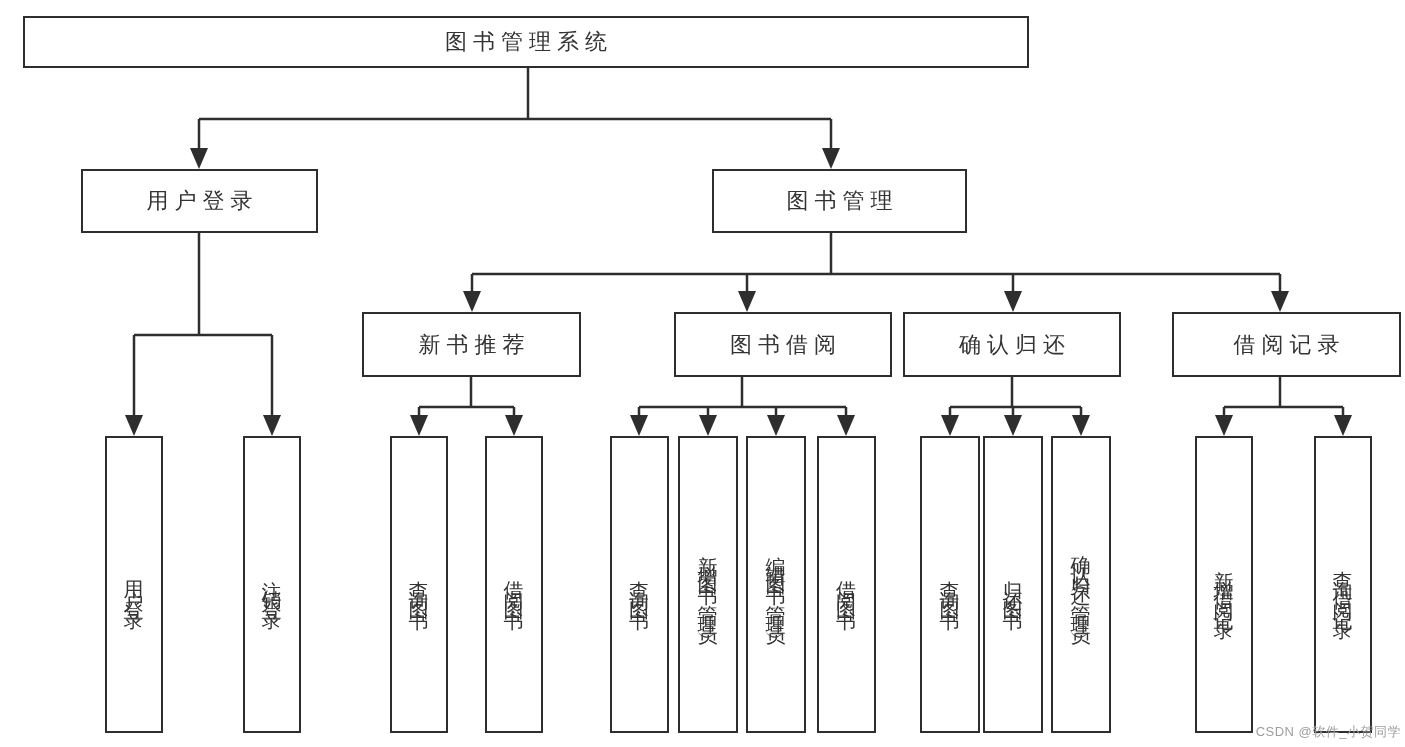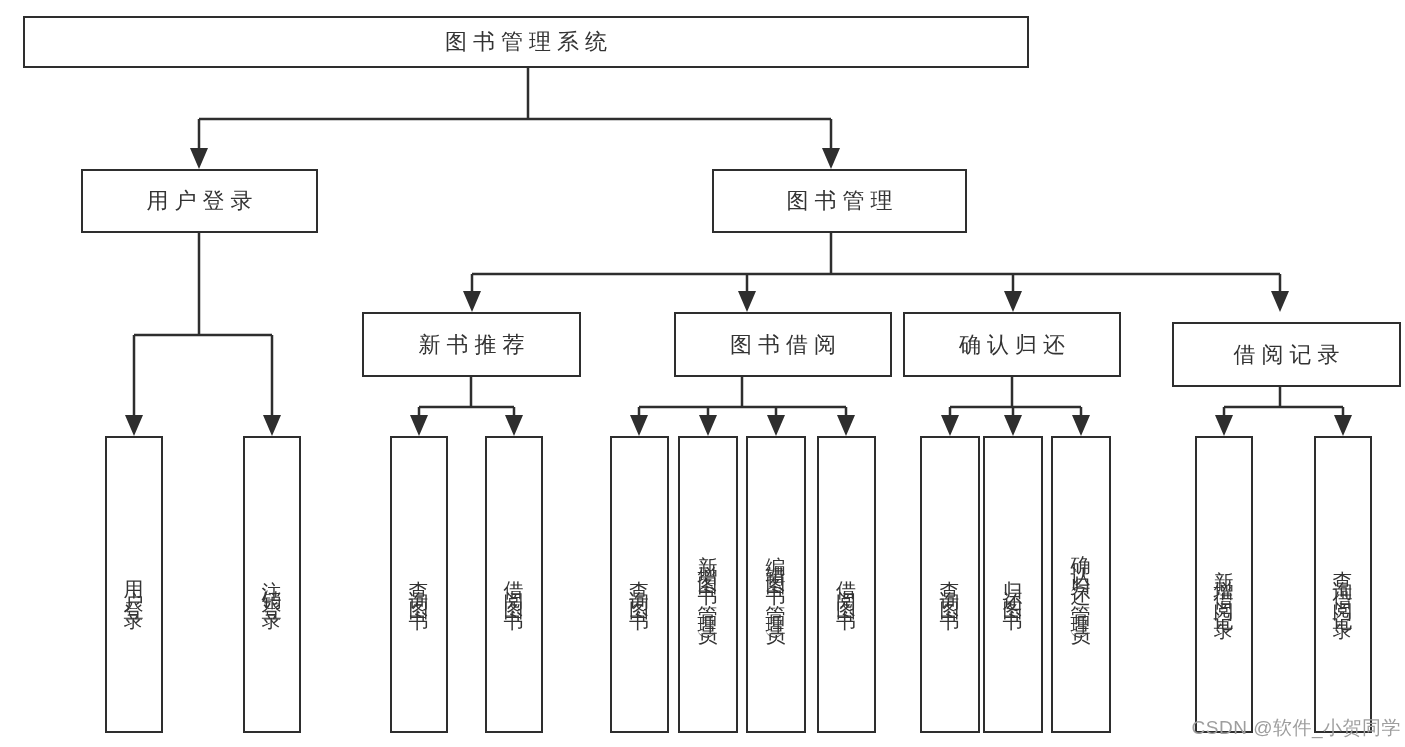--- a/index.html
+++ b/index.html
@@ -39,21 +39,21 @@
     text-orientation: mixed;
     font-size: 20px;
     letter-spacing: 10px;
     line-height: 1;
     white-space: nowrap;
   }
   .watermark {
     position: absolute;
     right: 4px;
     bottom: 6px;
-    font-size: 19px;
+    font-size: 13px;
     color: #9e9e9e;
     letter-spacing: 0.5px;
     z-index: 3;
     white-space: nowrap;
     margin-left: 22px;
   }
 </style>
 </head>
 <body>
 
@@ -92,21 +92,21 @@
 
   <div class="box hbox" style="left:362px; top:312px; width:219px; height:65px;text-align:center;">
     <span>新书推荐</span>
   </div>
   <div class="box hbox" style="left:638px; top:312px; width:218px; height:65px;margin-left:36px;">
     <span>图书借阅</span>
   </div>
   <div class="box hbox" style="left:903px; top:312px; width:218px; height:65px;">
     <span>确认归还</span>
   </div>
-  <div class="box hbox" style="left:1172px; top:312px; width:229px; height:65px;margin-top:10px;">
+  <div class="box hbox" style="left:1172px; top:312px; width:229px; height:65px;">
     <span>借阅记录</span>
   </div>
 
   <div class="box vbox" style="left:105px; top:436px; width:58px; height:297px;">
     <span class="vtext">用户登录</span>
   </div>
   <div class="box vbox" style="left:243px; top:436px; width:58px; height:297px;">
     <span class="vtext">注销登录</span>
   </div>
 

